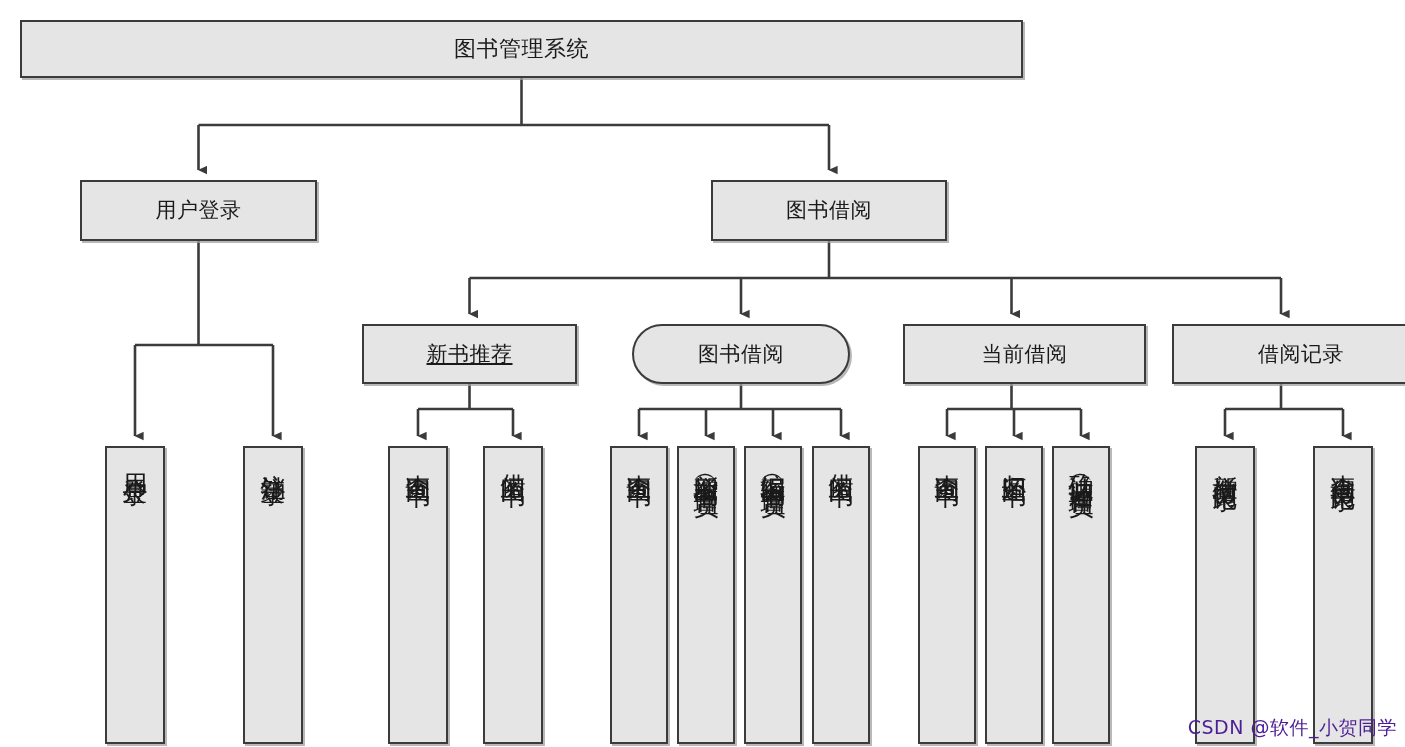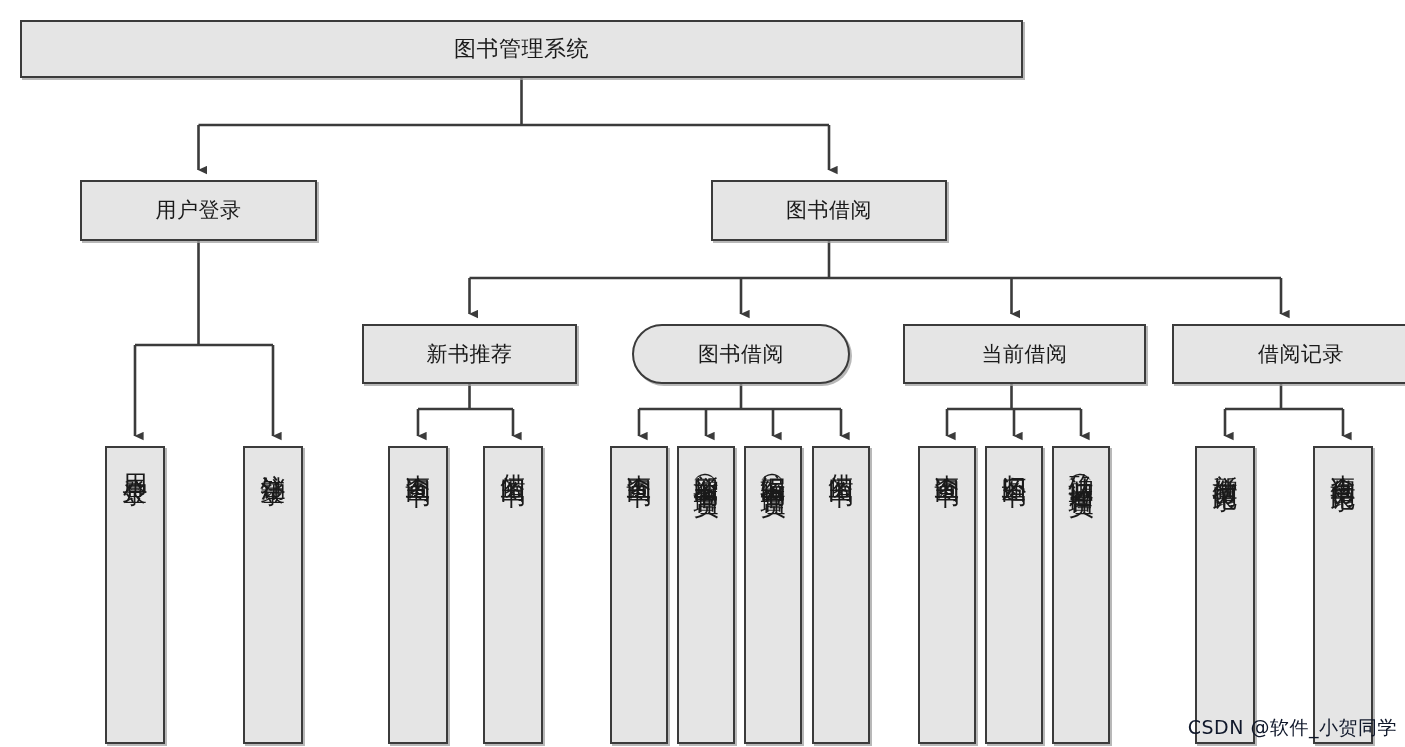--- a/index.html
+++ b/index.html
@@ -58,21 +58,21 @@
     line-height: 1.0;
     letter-spacing: 3px;
     white-space: nowrap;
   }
   .node.root .label { font-size: 22px; }
   .watermark {
     position: absolute;
     right: 8px;
     bottom: 6px;
     font-size: 19px;
-    color: #0f172a;
+    color: #4c1d95;
     letter-spacing: 0.5px;
     white-space: nowrap;
   }
 </style>
 </head>
 <body>
 
 <div id="canvas">
 
   <svg id="edges" viewBox="0 0 1405 747" xmlns="http://www.w3.org/2000/svg">
@@ -121,21 +121,21 @@
   <div id="node-layer">
       <div class="node horizontal root" style="left: 20px; top: 11px; width: 1003px; height: 58px;">
         <span class="label">图书管理系统</span>
       </div>
       <div class="node horizontal" style="left: 80px; top: 171px; width: 237px; height: 61px;">
         <span class="label">用户登录</span>
       </div>
       <div class="node horizontal" style="left: 711px; top: 171px; width: 236px; height: 61px;">
         <span class="label">图书借阅</span>
       </div>
-      <div class="node horizontal" style="left: 362px; top: 315px; width: 215px; height: 60px;">
+      <div class="node horizontal" style="left: 362px; top: 315px; width: 215px; height: 60px; text-decoration: underline;">
         <span class="label">新书推荐</span>
       </div>
       <div class="node horizontal" style="left: 632px; top: 315px; width: 218px; height: 60px; border-radius: 30px;">
         <span class="label">图书借阅</span>
       </div>
       <div class="node horizontal" style="left: 903px; top: 315px; width: 243px; height: 60px;">
         <span class="label">当前借阅</span>
       </div>
       <div class="node horizontal" style="left: 1172px; top: 315px; width: 258px; height: 60px;">
         <span class="label">借阅记录</span>

